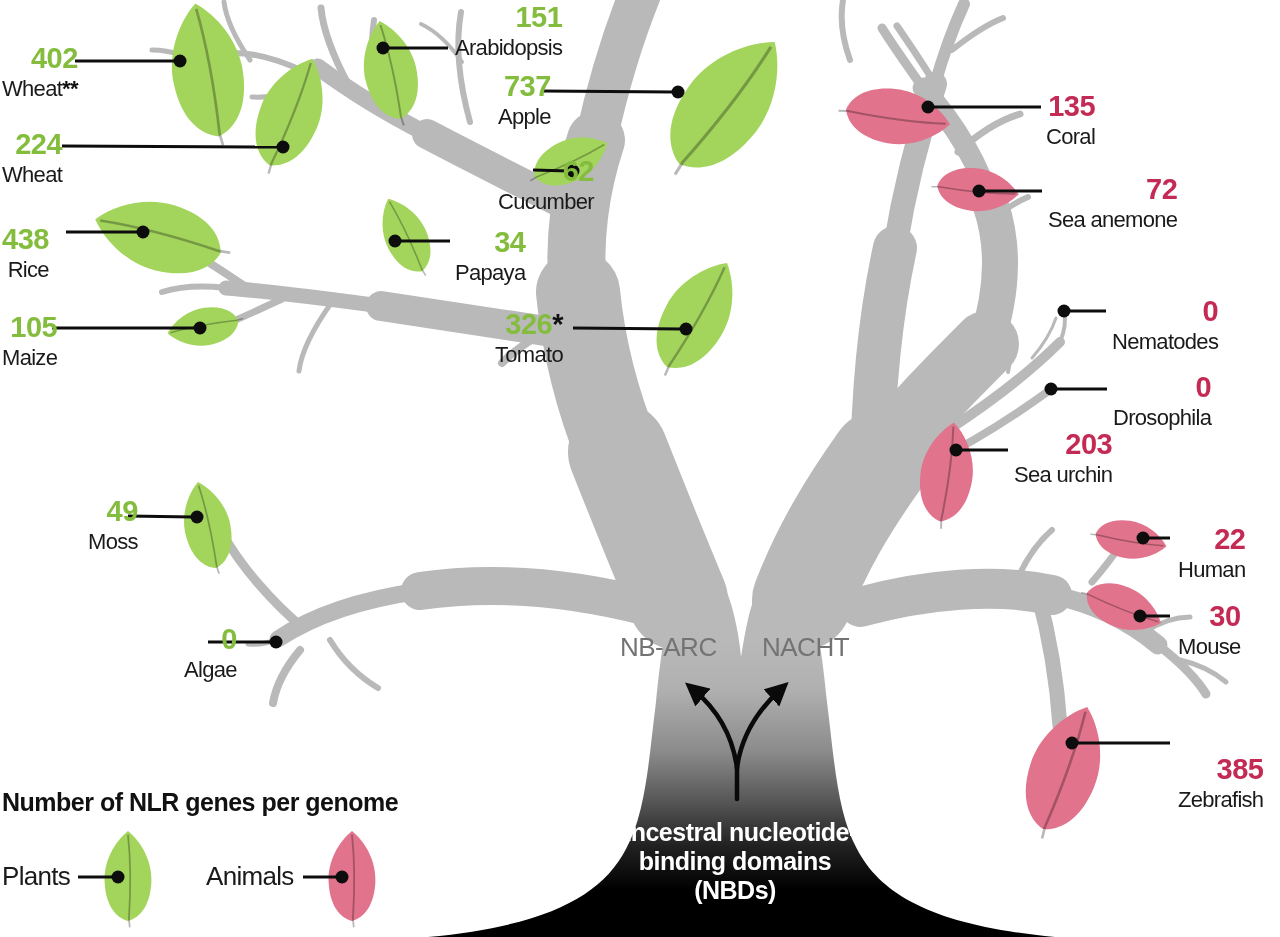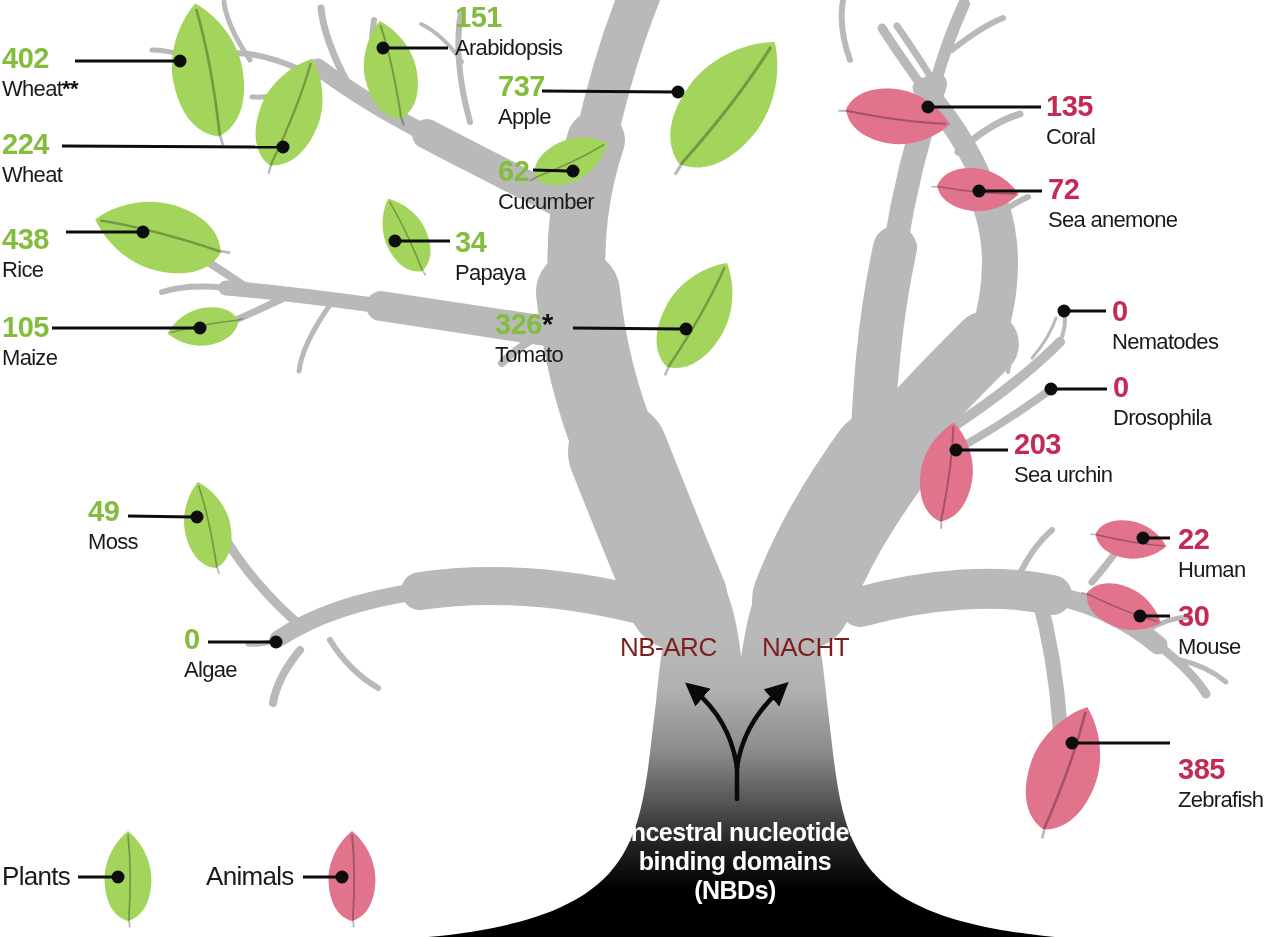--- a/index.html
+++ b/index.html
@@ -1,27 +1,27 @@
 <!DOCTYPE html>
 <html><head>
 <meta charset="utf-8">
 <style>
   html,body{margin:0;padding:0;background:#fff;}
   body{width:1280px;height:937px;overflow:hidden;font-family:"Liberation Sans",sans-serif;}
   .stage{position:relative;width:1280px;height:937px;background:#fff;}
   .stage > svg{position:absolute;left:0;top:0;}
   .hlayer{position:absolute;left:0;top:0;width:1280px;height:937px;pointer-events:none;}
-  .species-label{position:absolute;white-space:nowrap;}
+  .species-label{position:absolute;white-space:nowrap;text-align:right;}
   .sp-num{font-size:29px;font-weight:700;line-height:31px;letter-spacing:-0.5px;}
   .sp-num.plant{color:#84bd3e;}
   .sp-num.animal{color:#c32a54;}
   .sp-num .sfx{color:#111;}
   .sp-name{font-size:22px;line-height:30px;color:#1a1a1a;letter-spacing:-0.7px;}
   .sp-name .sfx{font-weight:700;color:#111;}
-  .domain-label{position:absolute;font-size:26px;color:#7f1d1d;letter-spacing:-0.5px;white-space:nowrap;}
+  .domain-label{position:absolute;font-size:26px;color:#737373;letter-spacing:-0.5px;white-space:nowrap;}
   .trunk-caption{position:absolute;left:602px;top:818px;width:266px;text-align:center;
     font-size:25px;font-weight:700;color:#fff;line-height:29px;letter-spacing:-0.5px;}
   .legend-title{position:absolute;left:2px;top:788px;font-size:25px;font-weight:700;color:#111;letter-spacing:-0.5px;white-space:nowrap;}
   .legend-item-label{position:absolute;font-size:26px;color:#1a1a1a;letter-spacing:-0.7px;white-space:nowrap;}
   #legend-plants-label{left:2px;top:861px;}
   #legend-animals-label{left:206px;top:861px;}
 </style>
 </head>
 <body>
 
@@ -190,20 +190,21 @@
       <path d="M737,799 L737,764"></path>
       <path d="M737,768 C733,738 720,712 694,690" marker-end="url(#ah)"></path>
       <path d="M737,768 C741,738 756,712 780,690" marker-end="url(#ah)"></path>
     </g>
   </svg>
 
   <div class="hlayer">
     <div class="domain-label" style="left:620px;top:632px;">NB-ARC</div>
     <div class="domain-label" style="left:762px;top:632px;">NACHT</div>
     <div class="trunk-caption">Ancestral nucleotide-binding domains (NBDs)</div>
+    <div class="legend-title">Number of NLR genes per genome</div>
     <div class="legend-item-label" id="legend-plants-label">Plants</div>
     <div class="legend-item-label" id="legend-animals-label">Animals</div>
     <div id="labels-layer">
         <div class="species-label" style="left: 2px; top: 43px;">
           <div class="sp-num plant"><span>402</span><span class="sfx"></span></div>
           <div class="sp-name"><span>Wheat</span><span class="sfx">**</span></div>
         </div>
         <div class="species-label" style="left: 2px; top: 129px;">
           <div class="sp-num plant"><span>224</span><span class="sfx"></span></div>
           <div class="sp-name"><span>Wheat</span><span class="sfx"></span></div>

